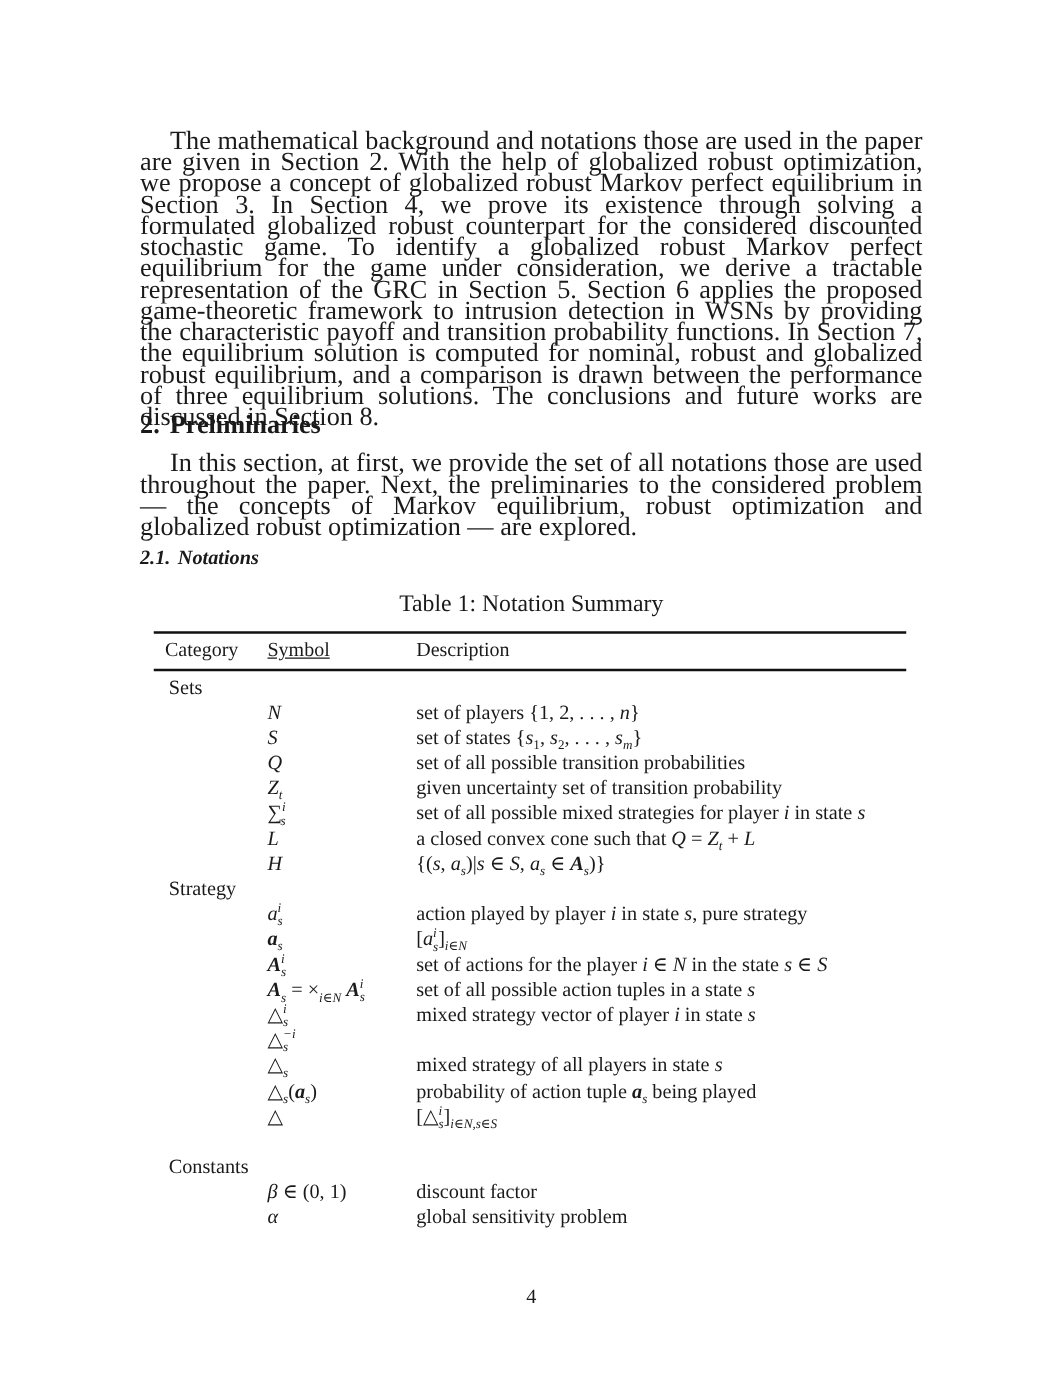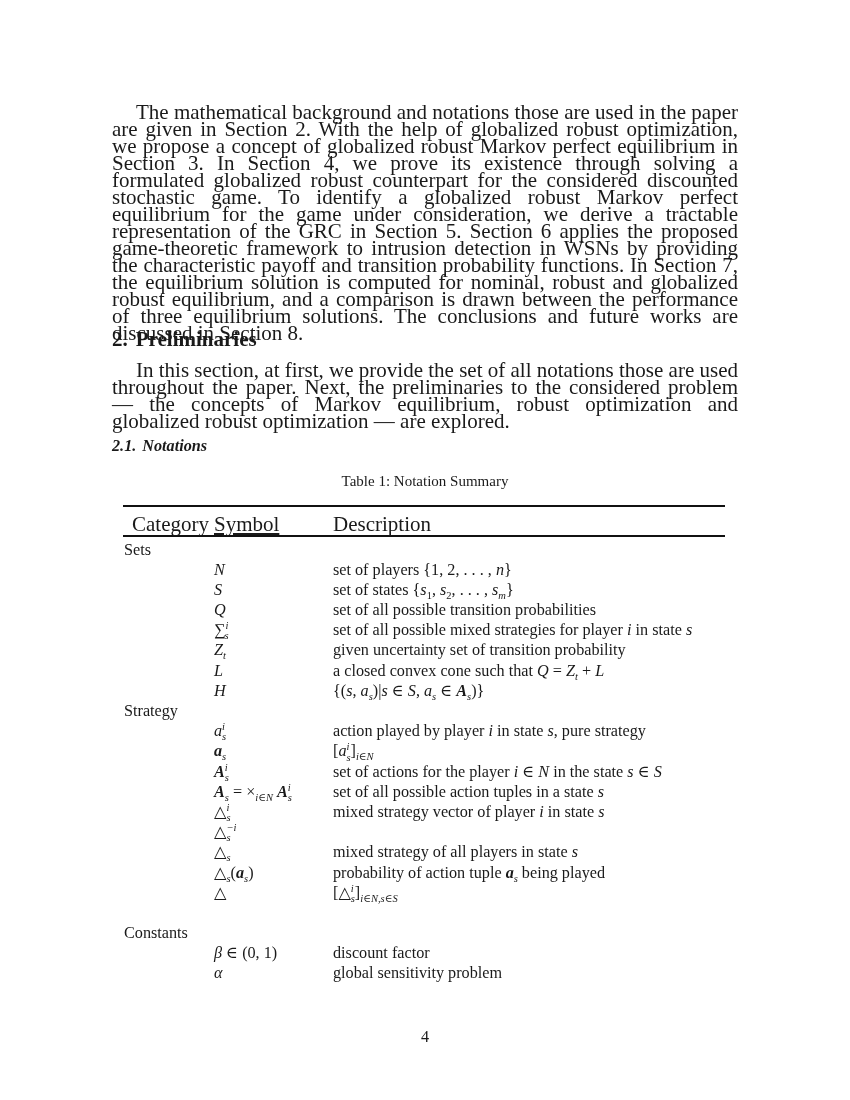--- a/index.html
+++ b/index.html
@@ -21,32 +21,32 @@
     font-size: 21px; font-weight: bold;
   }
   .section-heading .num { margin-right: 8px; }
   .subsection-heading {
     position: absolute; left: 112px; top: 437px; margin: 0;
     font-size: 16.2px; font-style: italic;
   }
   .subsection-heading .num { margin-right: 6px; }
   .caption {
     position: absolute; left: 0; width: 850px; top: 473px; text-align: center;
-    font-size: 15px; margin: 0;
+    font-size: 19px; margin: 0;
   }
   .table-wrap { position: absolute; left: 123px; top: 505px; width: 602px; }
   .rule-top { height: 2px; background: #111; }
   .rule-mid { height: 1.5px; background: #111; }
-  .hdr { height: 28px; position: relative; font-size: 21px; }
+  .hdr { height: 28px; position: relative; font-size: 16px; }
   .hdr span { position: absolute; top: 5px; }
   .col-cat { left: 9px; }
   .col-sym { left: 91px; text-decoration: underline; }
   .col-desc { left: 210px; }
   .row { position: relative; height: 20.2px; font-size: 16.2px; line-height: 20.2px; }
-  .row .cat { position: absolute; left: 1px; top: 0; }
+  .row .cat { position: absolute; left: 12px; top: 0; }
   .row .sym { position: absolute; left: 91px; top: 0; font-style: italic; white-space: nowrap; }
   .row .desc { position: absolute; left: 210px; top: 0; white-space: nowrap; }
   .spacer { height: 20px; }
   .m { font-style: italic; }
   .b { font-weight: bold; font-style: italic; }
   sub, sup { font-size: 10.5px; line-height: 0; }
   .page-number {
     position: absolute; left: 0; width: 850px; top: 1028px; text-align: center;
     font-size: 16.2px; margin: 0;
   }
@@ -88,26 +88,26 @@
     </div>
     <div class="row">
       <span class="sym">S</span>
       <span class="desc">set of states {<span class="m">s</span><sub>1</sub>, <span class="m">s</span><sub>2</sub>, . . . , <span class="m">s</span><sub class="m">m</sub>}</span>
     </div>
     <div class="row">
       <span class="sym">Q</span>
       <span class="desc">set of all possible transition probabilities</span>
     </div>
     <div class="row">
+      <span class="sym">Z<sub>t</sub></span>
+      <span class="desc">given uncertainty set of transition probability</span>
+    </div>
+    <div class="row">
       <span class="sym"><span style="font-style:normal">∑</span><sup>i</sup><sub style="margin-left:-4px">s</sub></span>
       <span class="desc">set of all possible mixed strategies for player <span class="m">i</span> in state <span class="m">s</span></span>
-    </div>
-    <div class="row">
-      <span class="sym">Z<sub>t</sub></span>
-      <span class="desc">given uncertainty set of transition probability</span>
     </div>
     <div class="row">
       <span class="sym">L</span>
       <span class="desc">a closed convex cone such that <span class="m">Q</span> = <span class="m">Z<sub>t</sub></span> + <span class="m">L</span></span>
     </div>
     <div class="row">
       <span class="sym">H</span>
       <span class="desc">{(<span class="m">s</span>, <span class="m">a<sub>s</sub></span>)|<span class="m">s</span> ∈ <span class="m">S</span>, <span class="m">a<sub>s</sub></span> ∈ <span class="b">A</span><sub class="m">s</sub>)}</span>
     </div>
 

